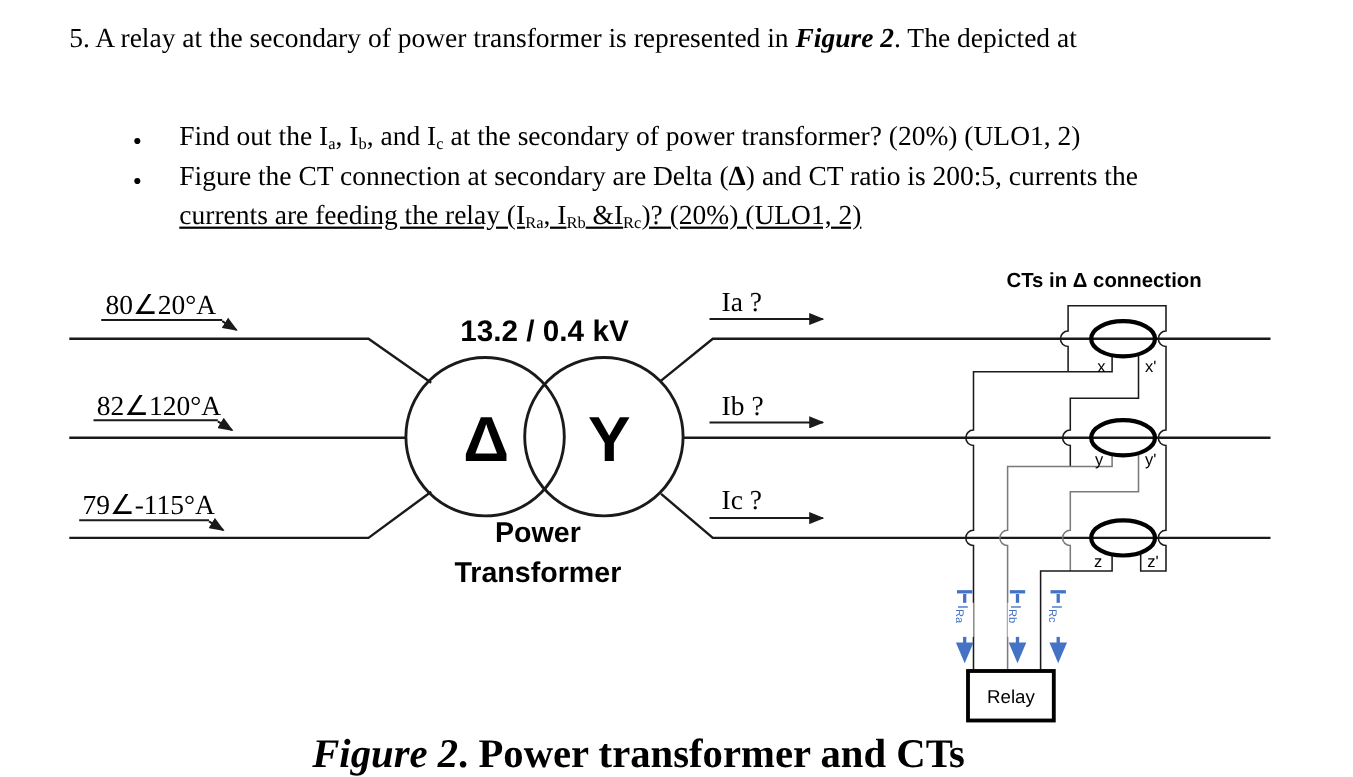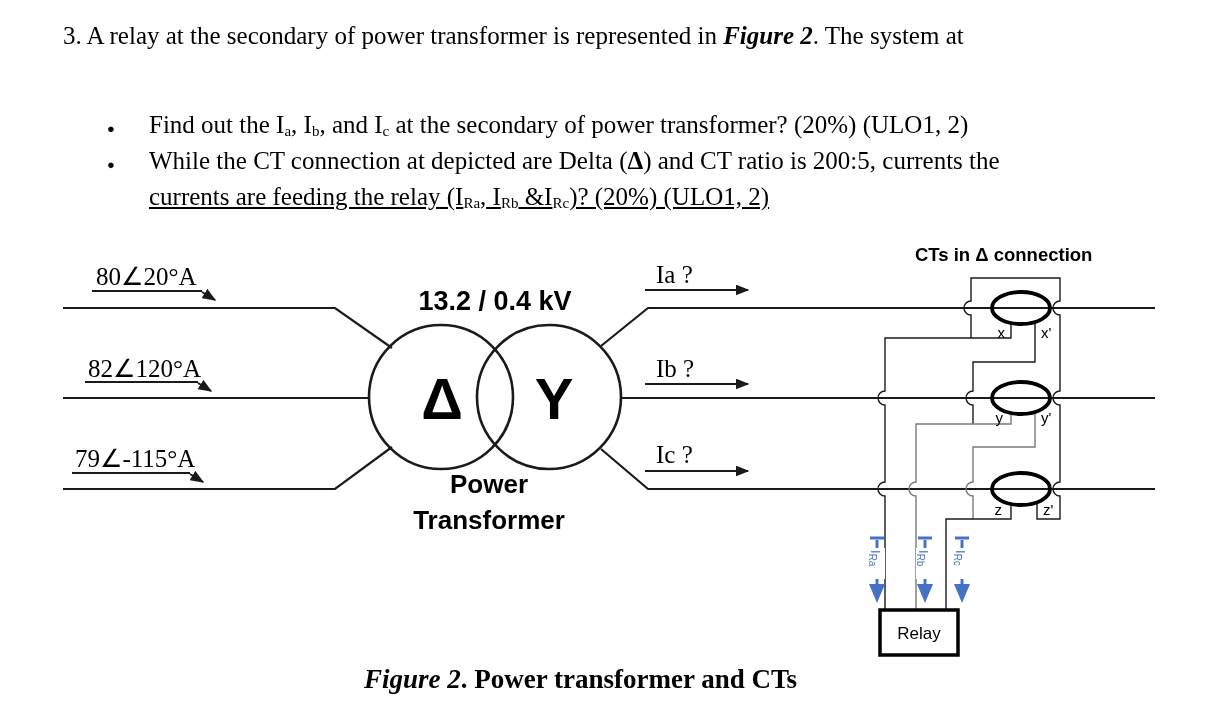--- a/index.html
+++ b/index.html
@@ -3,25 +3,25 @@
 <meta charset="utf-8">
 <style>
   html,body{margin:0;padding:0;background:#ffffff;}
   #page{position:relative;width:1230px;height:706px;background:#fff;overflow:hidden;
         font-family:"Liberation Serif", serif;color:#000;}
   #diagram-svg{position:absolute;left:0;top:0;}
   #para{position:absolute;left:63px;top:20px;font-size:25px;line-height:31px;}
   .para-line{white-space:nowrap;}
   .bi{font-weight:bold;font-style:italic;}
   .b{font-weight:bold;}
-  .bullet-line{position:absolute;left:107px;font-size:25px;white-space:nowrap;}
+  .bullet-line{position:absolute;left:121px;font-size:25px;white-space:nowrap;}
   .marker{display:inline-block;width:42px;font-size:13px;}
   .seg-sub{font-size:15px;vertical-align:-3px;}
   #caption{position:absolute;left:0;top:664px;width:1161px;text-align:center;
-           font-size:27px;font-weight:bold;white-space:nowrap;}
+           font-size:37px;font-weight:bold;white-space:nowrap;}
   svg text{user-select:none;}
 </style>
 </head>
 <body>
 
 <div id="page">
 
   <svg id="diagram-svg" width="1230" height="706" viewBox="0 0 1230 706">
     <defs>
       <marker id="arr" viewBox="0 0 10 8" refX="9" refY="4" markerWidth="14" markerHeight="11" orient="auto" markerUnits="userSpaceOnUse">
@@ -124,24 +124,24 @@
       </g>
     </g>
 
     <g>
       <rect x="880" y="610" width="78" height="45" fill="#fff" stroke="#000" stroke-width="3.5"></rect>
       <text x="919" y="639" font-family="Liberation Sans, sans-serif" font-size="17" text-anchor="middle">Relay</text>
     </g>
   </svg>
 
   <div id="para">
-    <div class="para-line"><span>3. A relay at the secondary of power transformer is represented in </span><span class="bi">Figure 2</span><span>. The system at</span></div>
+    <div class="para-line"><span>5. A relay at the secondary of power transformer is represented in </span><span class="bi">Figure 2</span><span>. The depicted at</span></div>
   </div>
 
   <div class="bullet-line" style="top:111px;"><span class="marker">●</span><span><span>Find out the I</span><span class="seg-sub">a</span><span>, I</span><span class="seg-sub">b</span><span>, and I</span><span class="seg-sub">c</span><span> at the secondary of power transformer? (20%) (ULO1, 2)</span></span></div>
 
-  <div class="bullet-line" style="top:147px;"><span class="marker">●</span><span><span>While the CT connection at depicted are Delta (</span><span class="b">Δ</span><span>) and CT ratio is 200:5, currents the</span></span></div>
+  <div class="bullet-line" style="top:147px;"><span class="marker">●</span><span><span>Figure the CT connection at secondary are Delta (</span><span class="b">Δ</span><span>) and CT ratio is 200:5, currents the</span></span></div>
 
   <div class="bullet-line" style="top:183px;text-decoration:underline;"><span class="marker" style="visibility:hidden;">●</span><span><span>currents are feeding the relay (I</span><span class="seg-sub">Ra</span><span>, I</span><span class="seg-sub">Rb</span><span> &amp;I</span><span class="seg-sub">Rc</span><span>)? (20%) (ULO1, 2)</span></span></div>
 
   <div id="caption"><span class="bi">Figure 2</span><span>. Power transformer and CTs</span></div>
 
 </div>
 
 </body></html>

